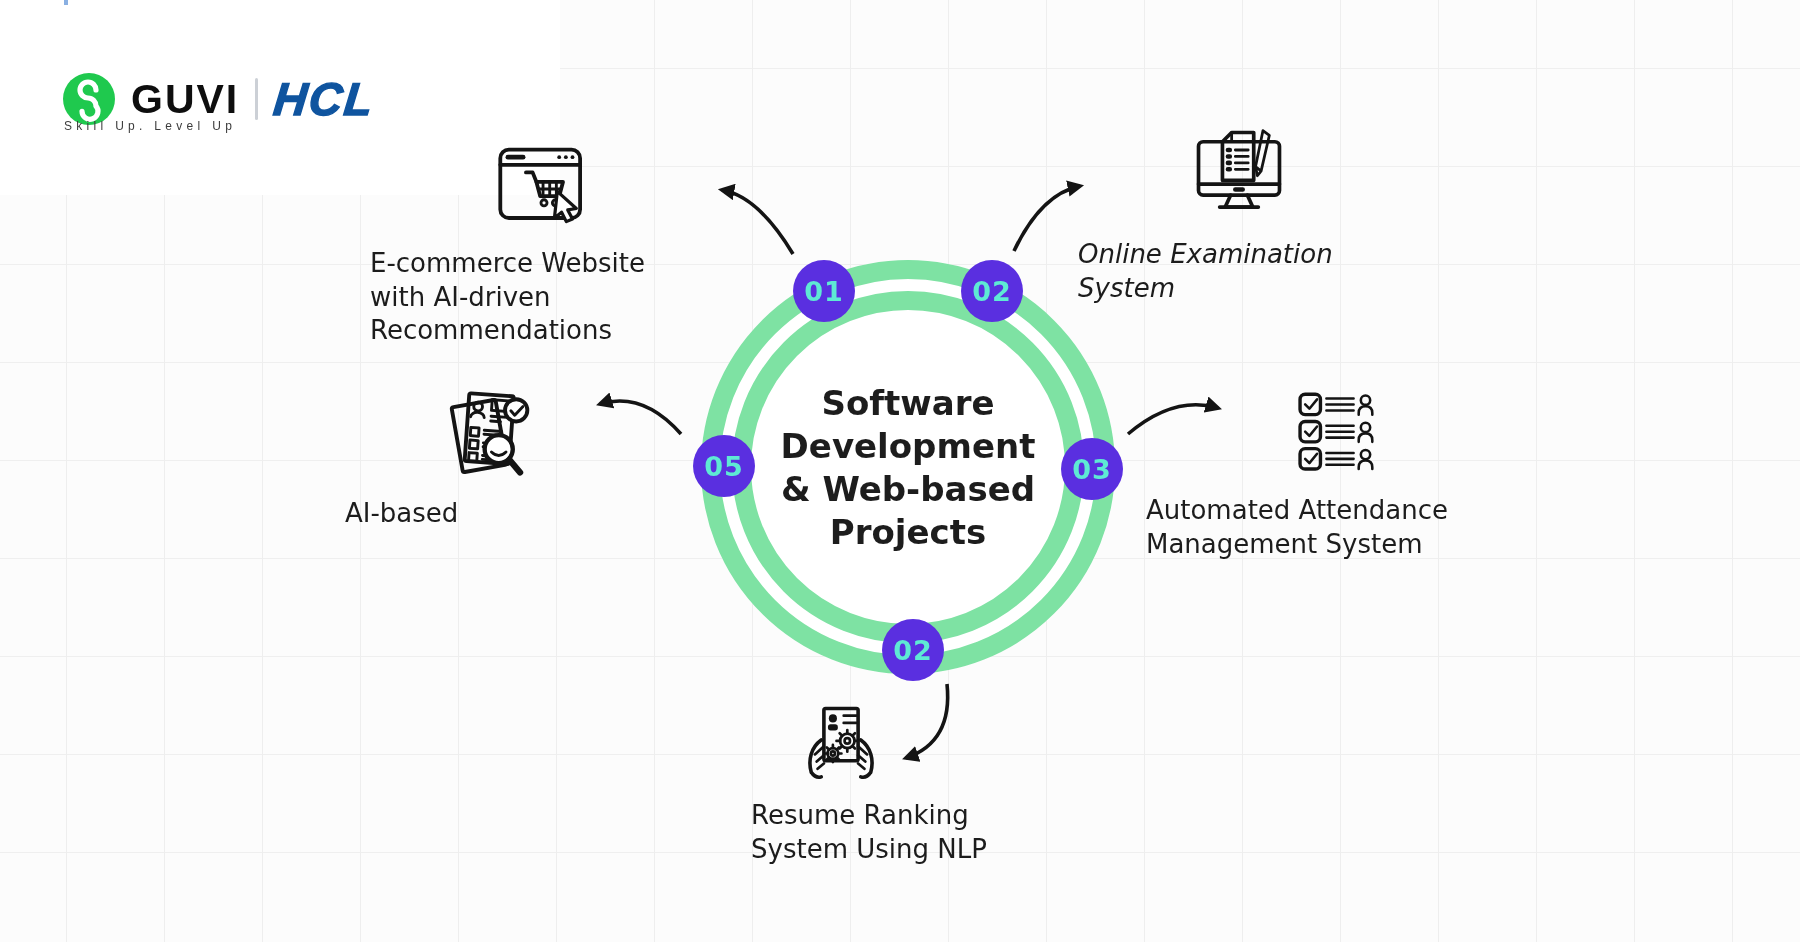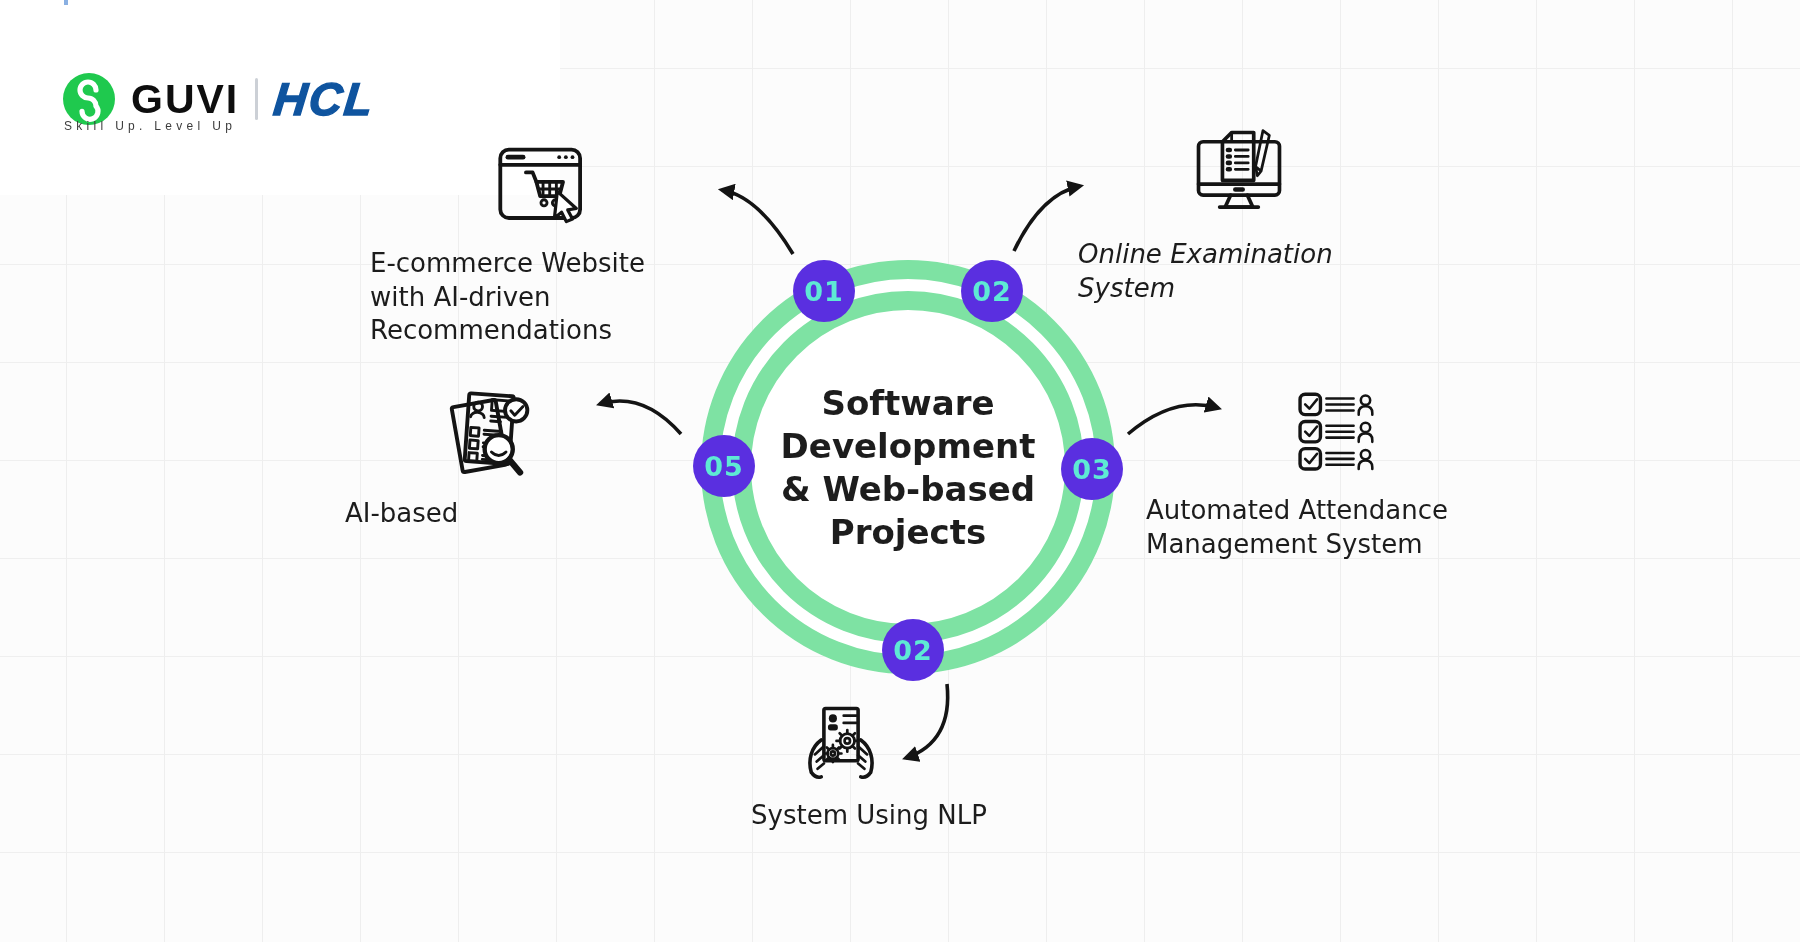--- a/index.html
+++ b/index.html
@@ -98,20 +98,21 @@
   </div>
   <div class="label label-2">
     <div>Online Examination</div>
     <div>System</div>
   </div>
   <div class="label label-3">
     <div>Automated Attendance</div>
     <div>Management System</div>
   </div>
   <div class="label label-4">
+    <div>Resume Ranking</div>
     <div>System Using NLP</div>
   </div>
   <div class="label label-5">
     <div>AI-based</div>
   </div>
 
   <svg class="icon" style="left:495px;top:142px;" width="98" height="95" viewBox="0 0 100 100">
     <rect class="st" x="4" y="8" width="84" height="72" rx="9"></rect>
     <line class="st" x1="4" y1="24" x2="88" y2="24"></line>
     <line class="st thick" x1="12" y1="16" x2="28" y2="16"></line>

